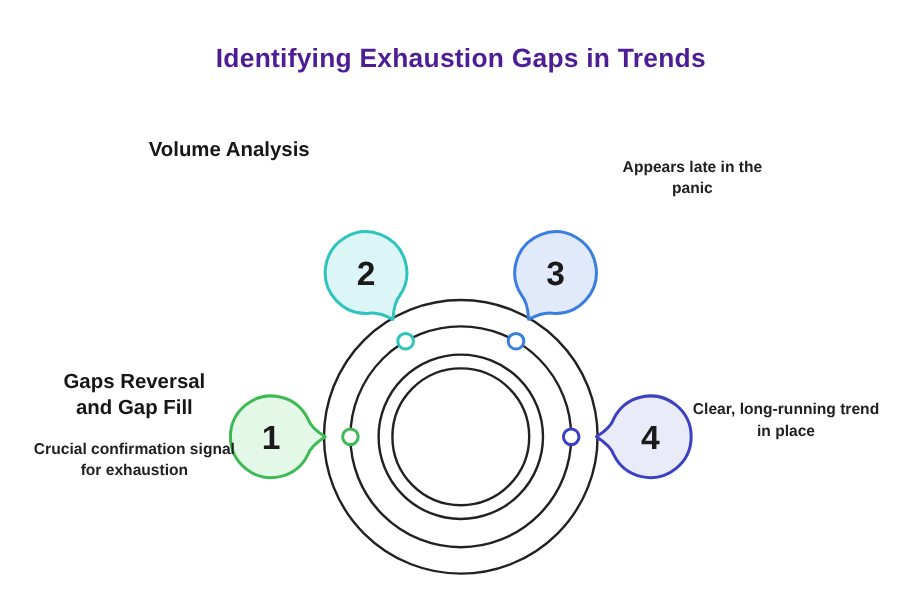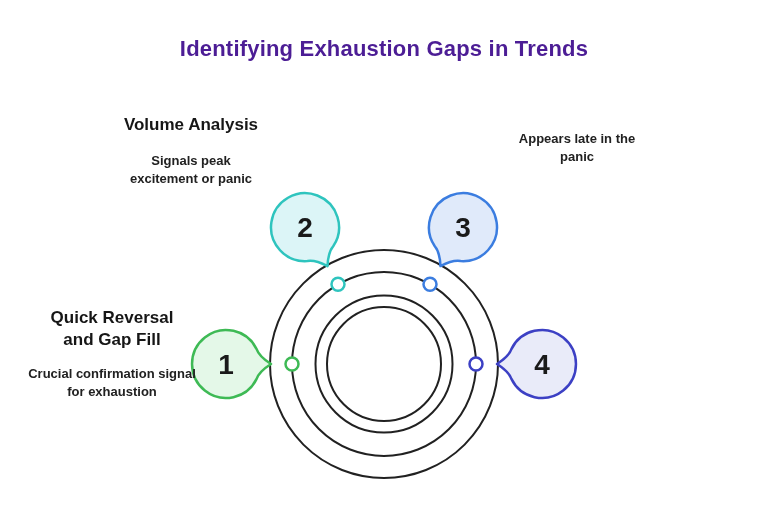--- a/index.html
+++ b/index.html
@@ -80,29 +80,29 @@
       <text x="304.99999999999994" y="237.16798620205873" text-anchor="middle" font-family="&quot;Liberation Sans&quot;, sans-serif" font-size="28" font-weight="700" fill="#1a1a1a">2</text>
       <circle cx="430" cy="284.3256628518317" r="6.5" fill="#ffffff" stroke="#3b7de0" stroke-width="2.5"></circle>
       <path d="M 460.6 261.1 A 34 34 0 1 0 434.8 246.2 Q 439.8 252.0 440.5 266.1 Q 453.1 259.7 460.6 261.1 Z" fill="#e0eafa" stroke="#3b7de0" stroke-width="2.5" stroke-linejoin="round"></path>
       <text x="463" y="237.1679862020587" text-anchor="middle" font-family="&quot;Liberation Sans&quot;, sans-serif" font-size="28" font-weight="700" fill="#1a1a1a">3</text>
       <circle cx="476" cy="364" r="6.5" fill="#ffffff" stroke="#3c40c4" stroke-width="2.5"></circle>
       <path d="M 511.4 378.9 A 34 34 0 1 0 511.4 349.1 Q 508.9 356.4 497.0 364.0 Q 508.9 371.6 511.4 378.9 Z" fill="#e9ebf9" stroke="#3c40c4" stroke-width="2.5" stroke-linejoin="round"></path>
       <text x="542" y="374" text-anchor="middle" font-family="&quot;Liberation Sans&quot;, sans-serif" font-size="28" font-weight="700" fill="#1a1a1a">4</text>
     </svg>
 
   <div class="callout callout-1">
-    <h3>Quick Reversal and Gap Fill</h3>
+    <h3>Gaps Reversal and Gap Fill</h3>
     <p>Crucial confirmation signal for exhaustion</p>
   </div>
 
   <div class="callout callout-2">
     <h3>Volume Analysis</h3>
-    <p>Signals peak excitement or panic</p>
   </div>
 
   <div class="callout callout-3">
     <p>Appears late in the panic</p>
   </div>
 
   <div class="callout callout-4">
+    <p>Clear, long-running trend in place</p>
   </div>
 
 </div>
 
 </body></html>

